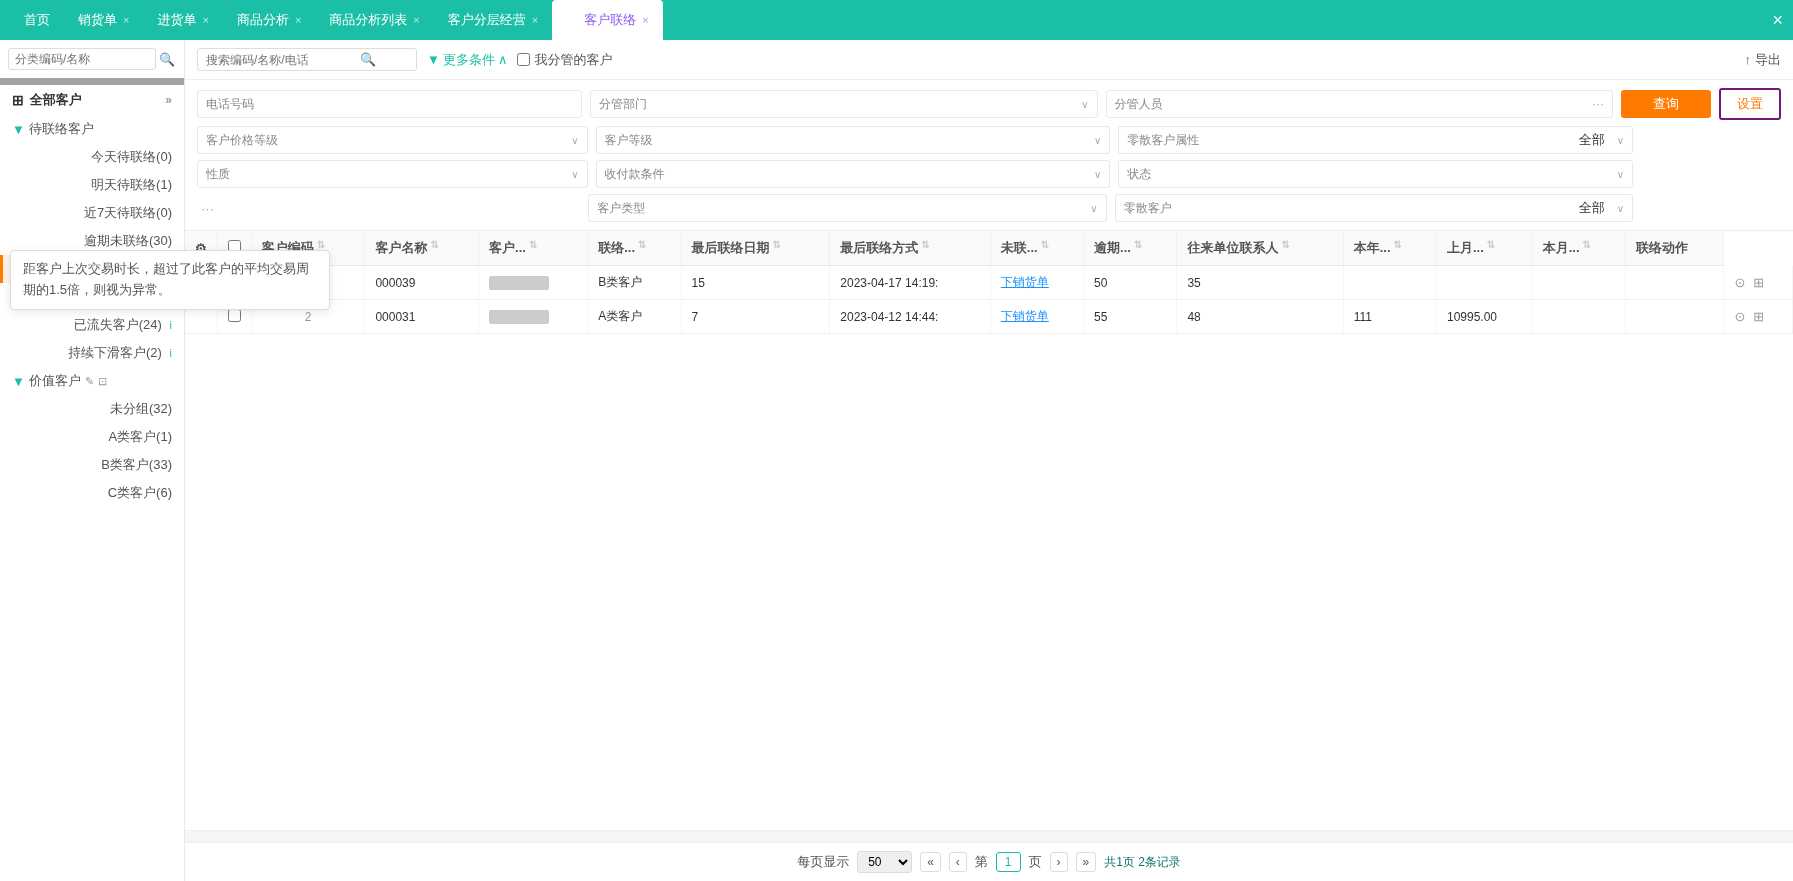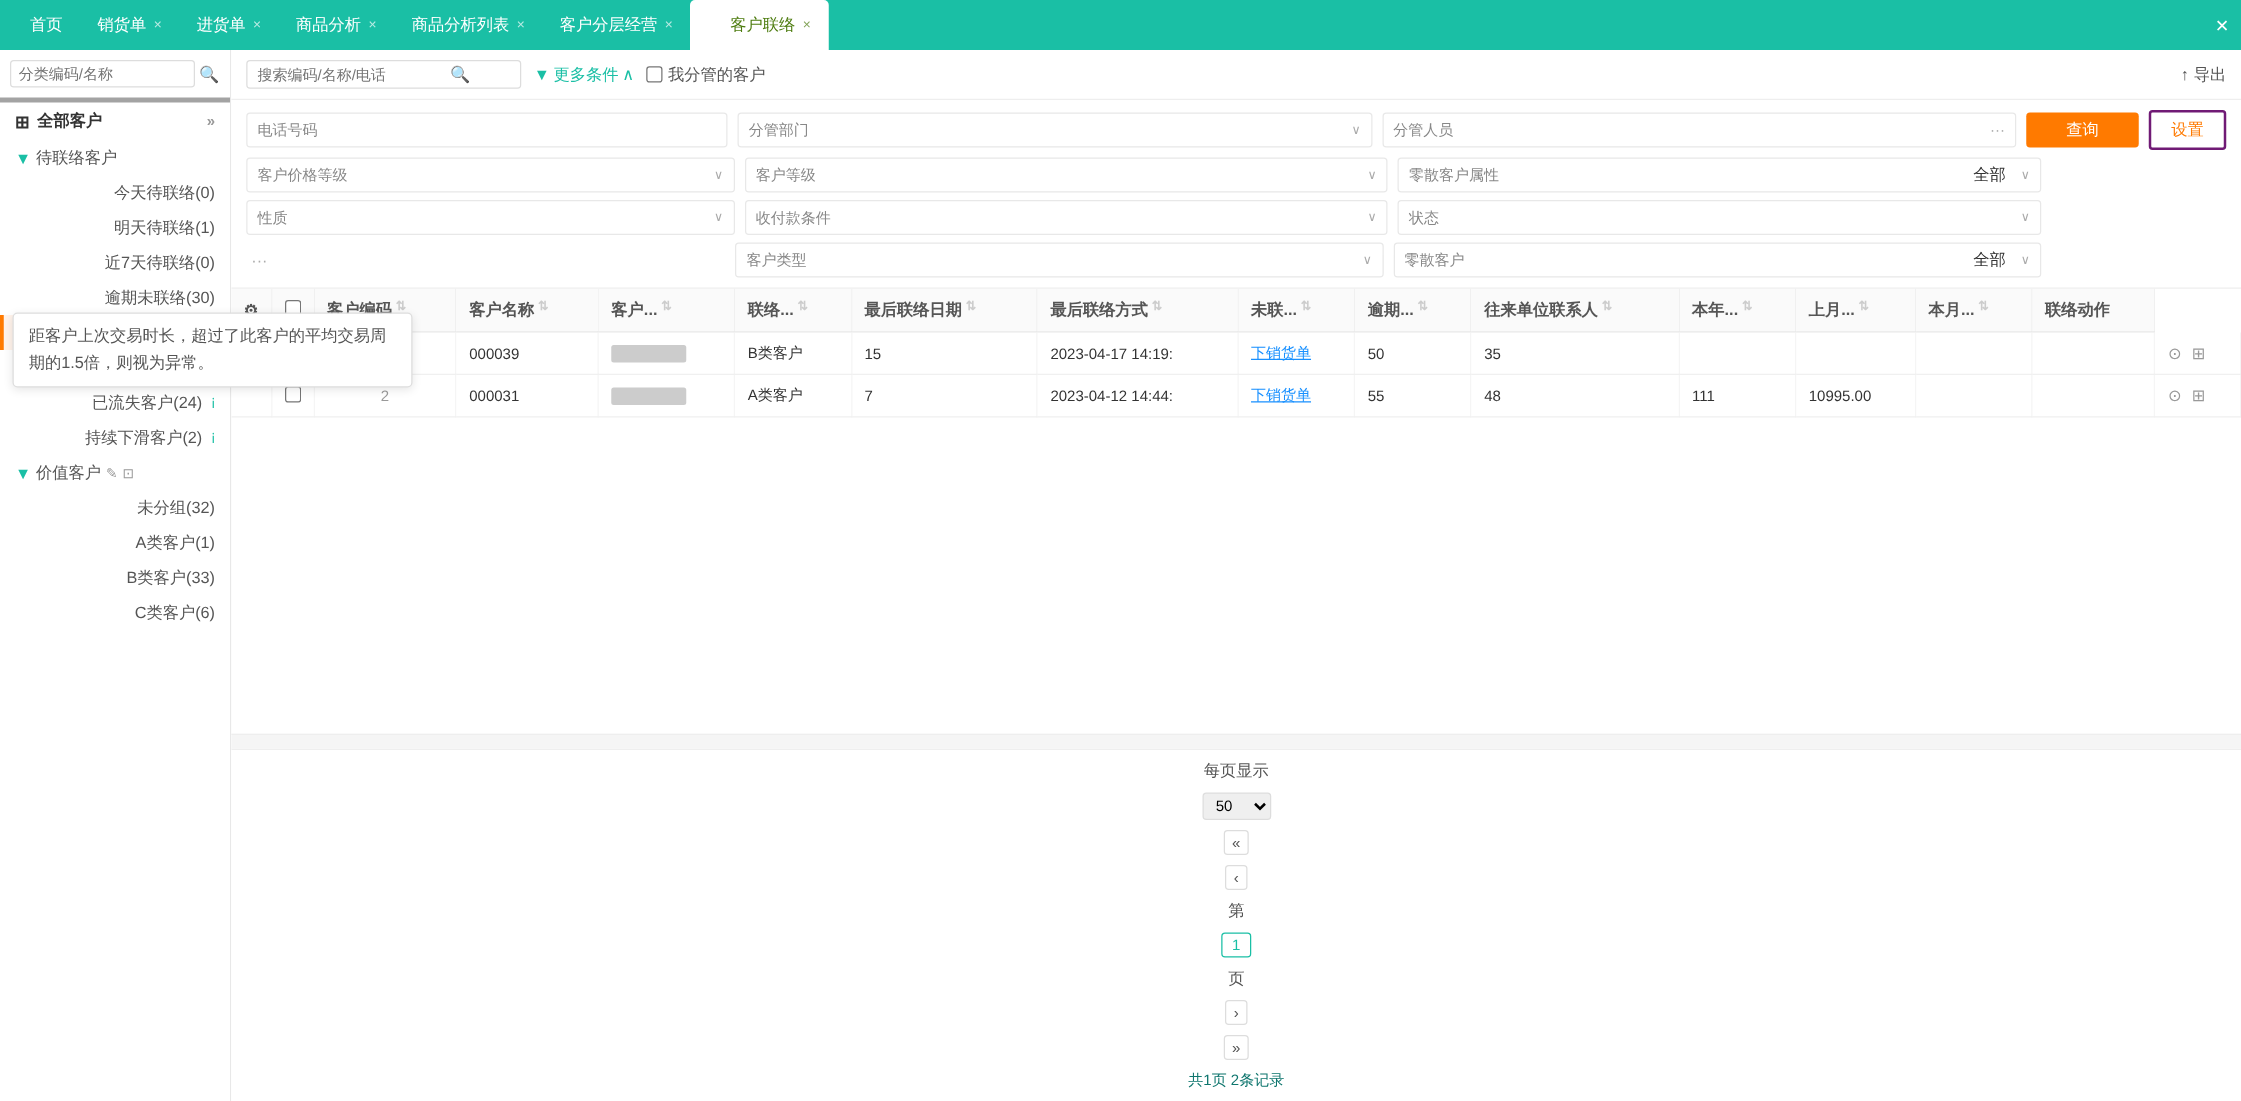--- a/index.html
+++ b/index.html
@@ -7,35 +7,35 @@
 
     
     .top-nav {
       display: flex; align-items: center; background: #1abfa5; height: 40px; padding: 0 10px;
       position: relative;
     }
     .top-nav .nav-item {
       color: #fff; padding: 0 14px; height: 40px; display: flex; align-items: center;
       cursor: pointer; font-size: 13px; white-space: nowrap;
     }
-    .top-nav .nav-item.active { background: #fff; color: #4d7c0f; border-radius: 4px 4px 0 0; padding-left: 32px; }
+    .top-nav .nav-item.active { background: #fff; color: #8b5cf6; border-radius: 4px 4px 0 0; padding-left: 32px; }
     .top-nav .nav-item .close-x { margin-left: 6px; font-size: 11px; opacity: 0.7; }
     .top-nav .nav-spacer { flex: 1; }
     .top-nav .close-btn { color: #fff; font-size: 18px; cursor: pointer; }
 
     
     .main-layout { display: flex; height: calc(881px - 40px); }
 
     
     .sidebar {
       width: 185px; background: #fff; border-right: 1px solid #e8e8e8;
       display: flex; flex-direction: column; overflow-y: auto; flex-shrink: 0;
     }
     .sidebar-search {
-      display: flex; align-items: center; padding: 8px; border-bottom: 4px solid #a3a3a3;
+      display: flex; align-items: center; padding: 8px; border-bottom: 7px solid #a3a3a3;
     }
     .sidebar-search input {
       border: 1px solid #ddd; border-radius: 3px; padding: 3px 6px; width: 100%;
       font-size: 12px; outline: none;
     }
     .sidebar-search .search-icon { color: #999; margin-left: 4px; cursor: pointer; }
     .sidebar-all-customers {
       display: flex; align-items: center; padding: 6px 12px; cursor: pointer; font-weight: bold;
       color: #333; font-size: 13px;
     }
@@ -135,21 +135,21 @@
       width: 60px; height: 14px; vertical-align: middle;
     }
     .data-table td.link-cell { color: #1890ff; cursor: pointer; text-decoration: underline; }
 
     .action-icons { display: flex; gap: 8px; color: #999; cursor: pointer; }
 
     
     .pagination-bar {
       display: flex; align-items: center; justify-content: center;
       padding: 8px 16px; background: #fff; border-top: 1px solid #eee;
-      gap: 8px; font-size: 12px; color: #555; flex-direction: column;
+      gap: 8px; font-size: 12px; color: #555;
     }
     .pagination-bar .page-size-select {
       border: 1px solid #ddd; border-radius: 3px; padding: 2px 6px; font-size: 12px;
     }
     .pagination-bar .page-btn {
       border: 1px solid #ddd; background: #fff; border-radius: 3px; padding: 2px 6px;
       cursor: pointer; color: #555; font-size: 12px;
     }
     .pagination-bar .page-num {
       border: 1px solid #1abfa5; border-radius: 3px; padding: 2px 8px;

